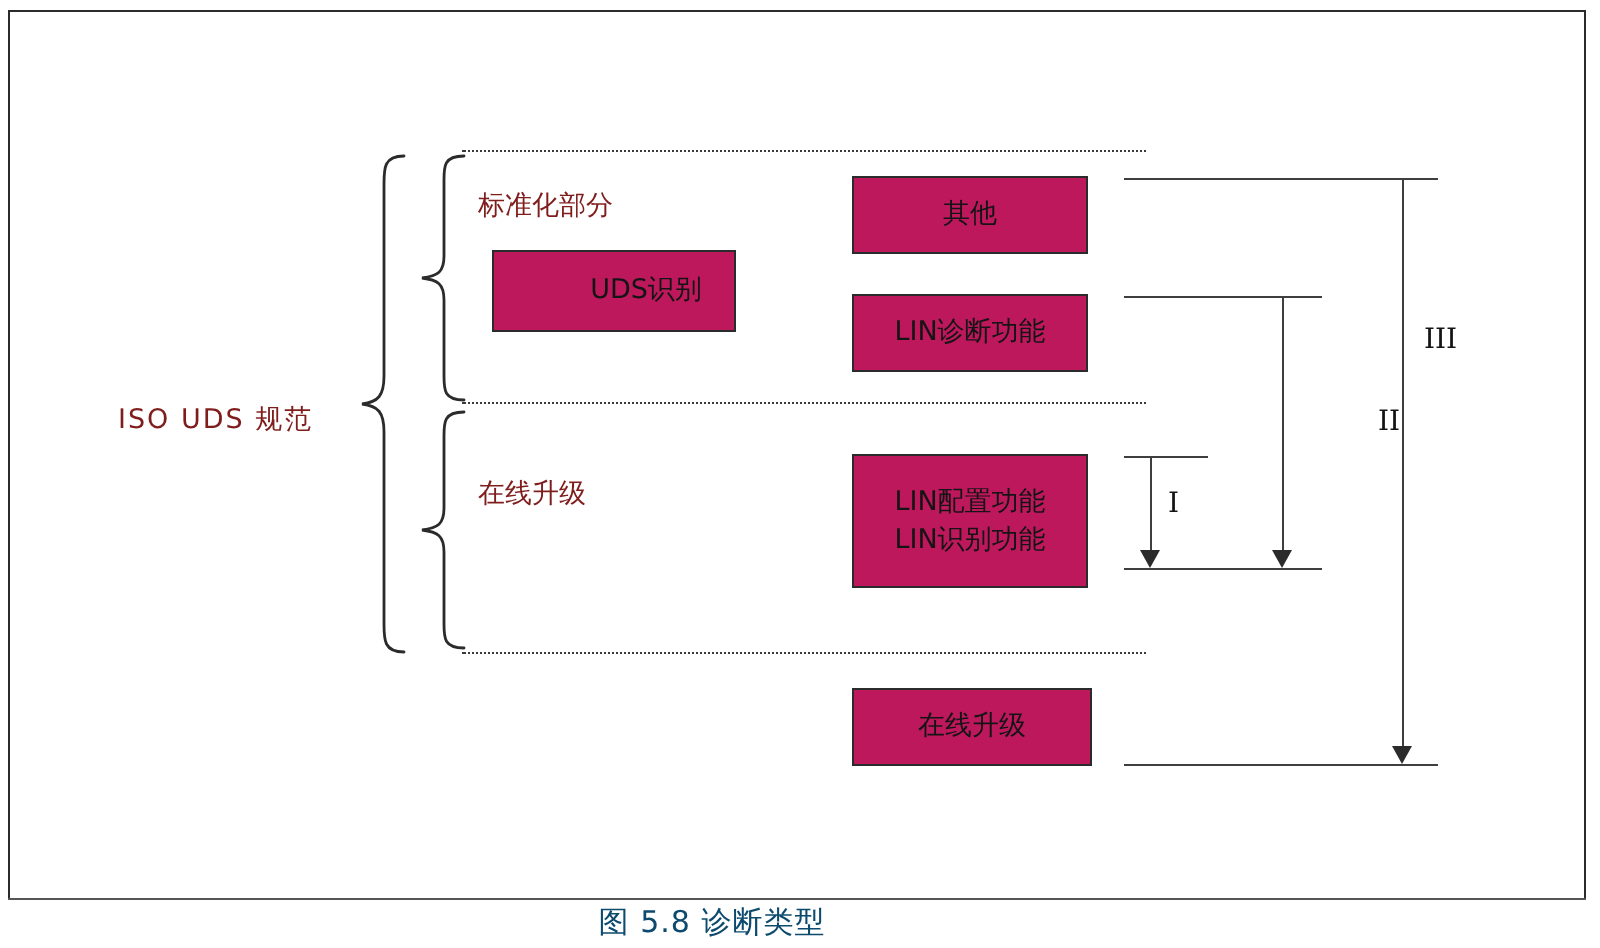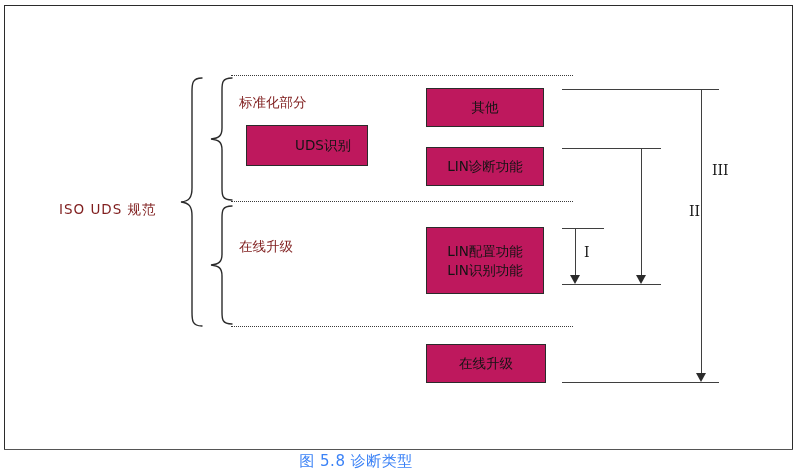--- a/index.html
+++ b/index.html
@@ -37,21 +37,21 @@
     height: 0;
     border-top: 1.5px solid #555555;
   }
   #figure-caption {
     position: absolute;
     left: 0;
     top: 452px;
     width: 712px;
     text-align: center;
     font-size: 15px;
-    color: #3b82f6;
+    color: #0c4a6e;
     letter-spacing: 0.5px;
     font-family: "DejaVu Sans", "Liberation Sans", sans-serif;
   }
 
   
   .nodebox {
     position: absolute;
     box-sizing: border-box;
     border: 1.2px solid #2b2b2b;
     background: #be185d;

